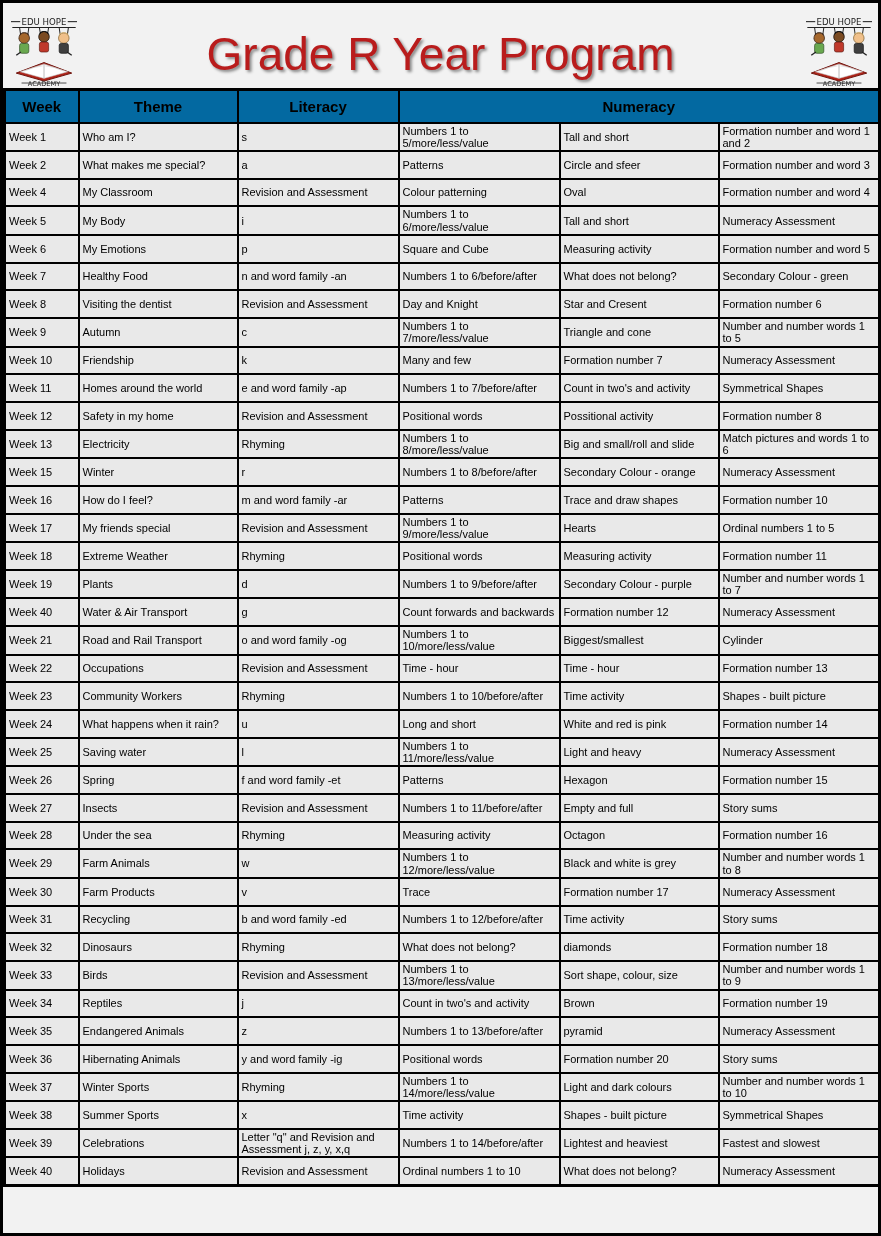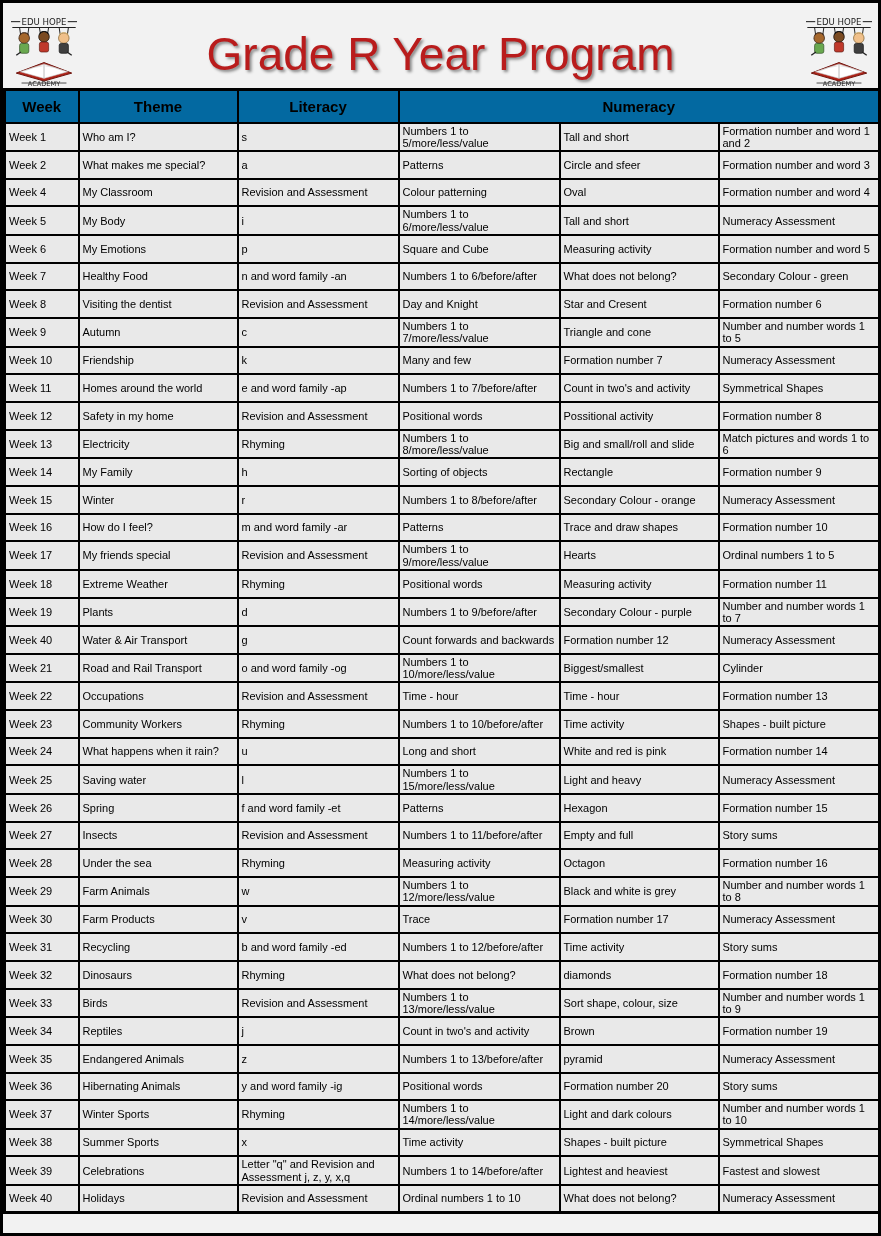--- a/index.html
+++ b/index.html
@@ -213,28 +213,20 @@
   </tr>
         <tr>
     <td class="week-cell">Week 13</td>
     <td>Electricity</td>
     <td>Rhyming</td>
     <td>Numbers 1 to 8/more/less/value</td>
     <td>Big and small/roll and slide</td>
     <td>Match pictures and words 1 to 6</td>
   </tr>
         <tr>
-    <td class="week-cell">Week 14</td>
-    <td>My Family</td>
-    <td>h</td>
-    <td>Sorting of objects</td>
-    <td>Rectangle</td>
-    <td>Formation number 9</td>
-  </tr>
-        <tr>
     <td class="week-cell">Week 15</td>
     <td>Winter</td>
     <td>r</td>
     <td>Numbers 1 to 8/before/after</td>
     <td>Secondary Colour - orange</td>
     <td>Numeracy Assessment</td>
   </tr>
         <tr>
     <td class="week-cell">Week 16</td>
     <td>How do I feel?</td>
@@ -304,21 +296,21 @@
     <td>What happens when it rain?</td>
     <td>u</td>
     <td>Long and short</td>
     <td>White and red is pink</td>
     <td>Formation number 14</td>
   </tr>
         <tr>
     <td class="week-cell">Week 25</td>
     <td>Saving water</td>
     <td>l</td>
-    <td>Numbers 1 to 15/more/less/value</td>
+    <td>Numbers 1 to 11/more/less/value</td>
     <td>Light and heavy</td>
     <td>Numeracy Assessment</td>
   </tr>
         <tr>
     <td class="week-cell">Week 26</td>
     <td>Spring</td>
     <td>f and word family -et</td>
     <td>Patterns</td>
     <td>Hexagon</td>
     <td>Formation number 15</td>

